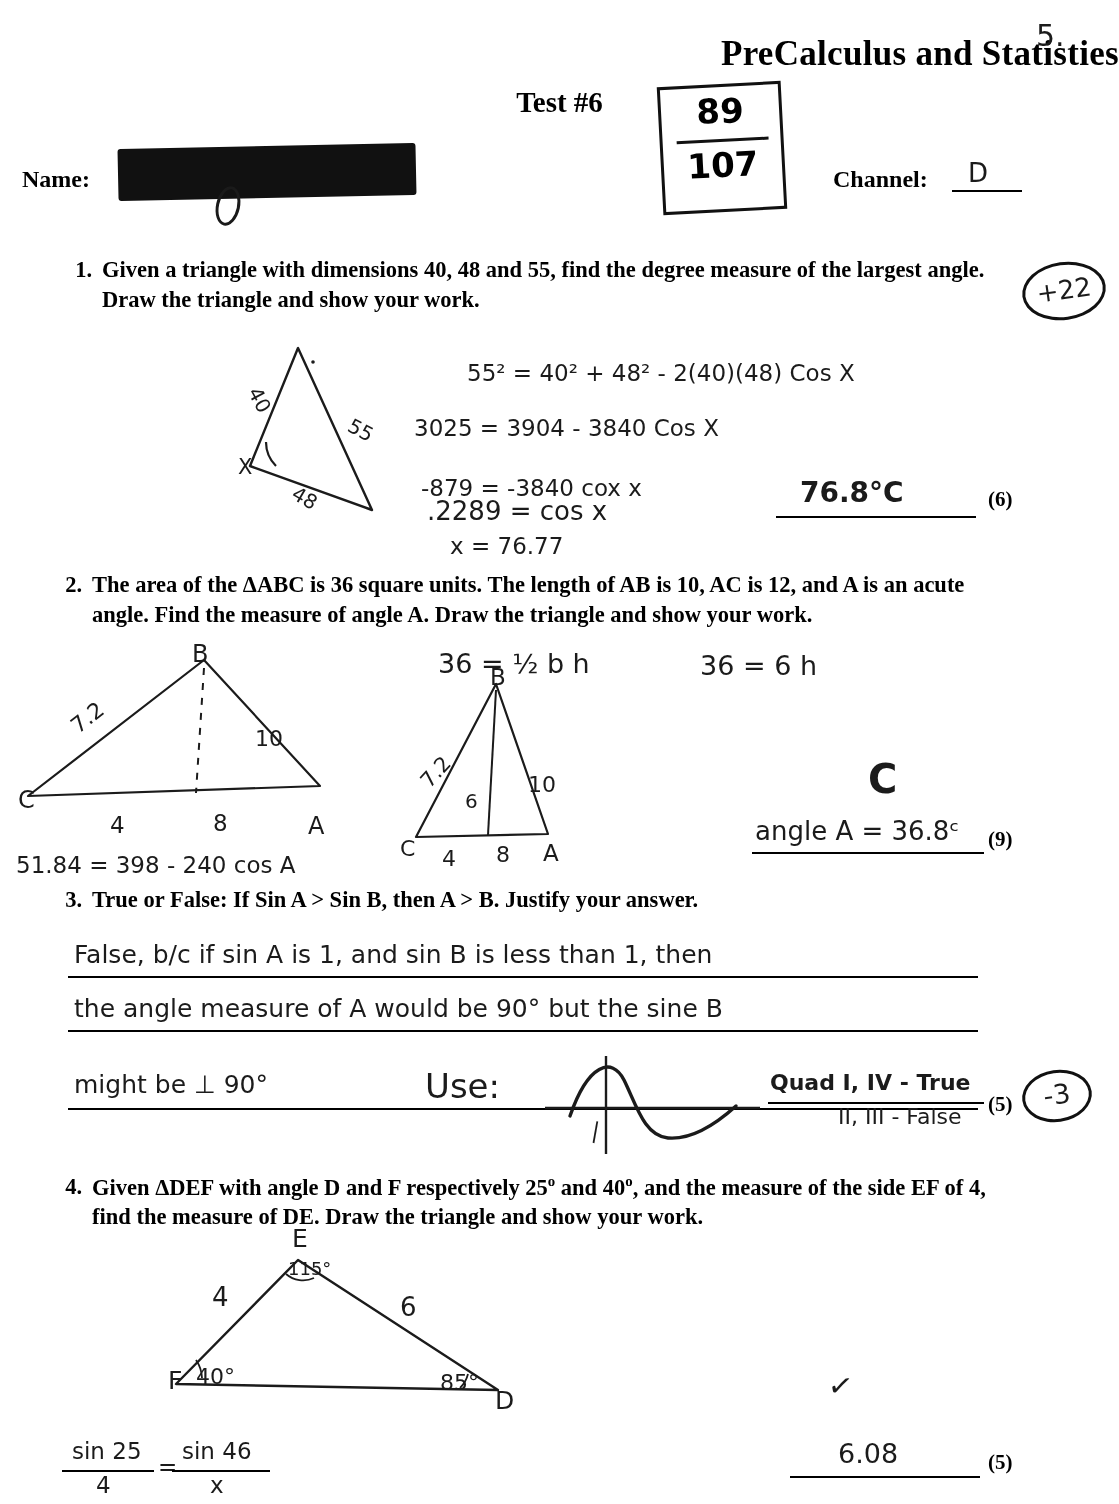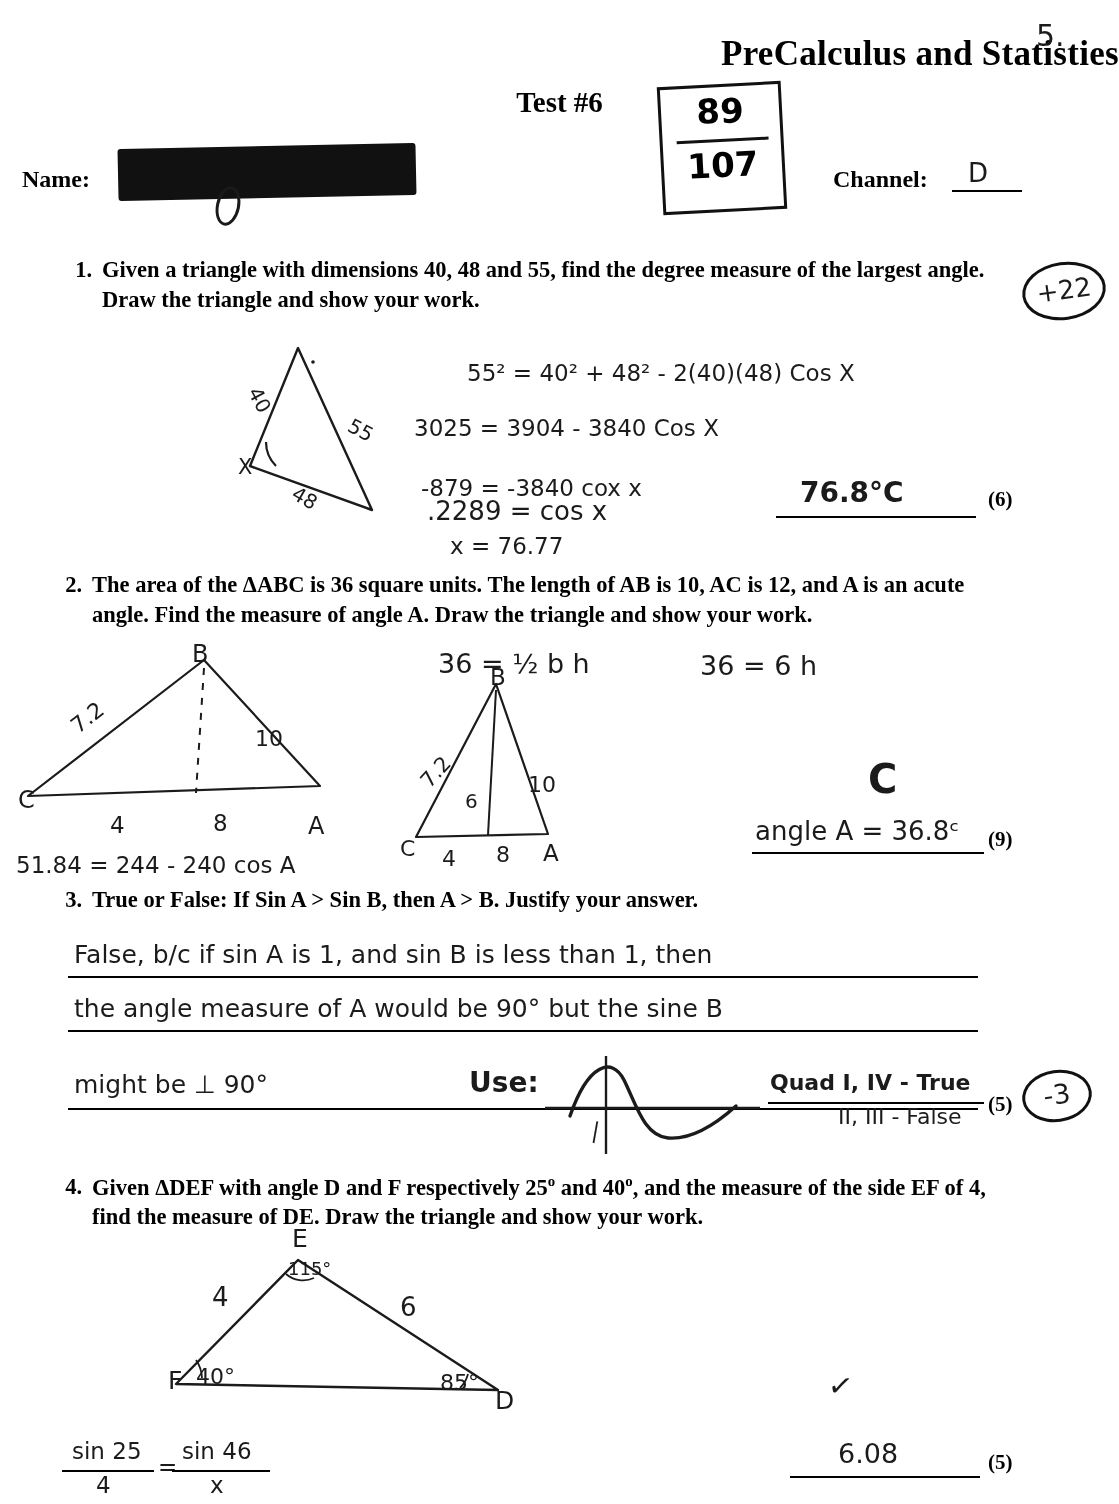--- a/index.html
+++ b/index.html
@@ -151,21 +151,21 @@
     <path d="M184,20 L176,145" fill="none" stroke="#1b1b1b" stroke-width="2" stroke-dasharray="7 8"></path>
   </svg>
   <div class="hw" style="left:192px;top:640px;font-size:24px;">B</div>
   <div class="hw" style="left:70px;top:705px;font-size:22px;transform:rotate(-38deg);">7.2</div>
   <div class="hw" style="left:255px;top:726px;font-size:22px;">10</div>
   <div class="hw" style="left:18px;top:786px;font-size:24px;">C</div>
   <div class="hw" style="left:110px;top:812px;font-size:23px;">4</div>
   <div class="hw" style="left:213px;top:810px;font-size:23px;">8</div>
   <div class="hw" style="left:308px;top:812px;font-size:24px;">A</div>
 
-  <div class="hw" style="left:16px;top:852px;font-size:23px;">51.84 = 244 - 240 cos A</div>
+  <div class="hw" style="left:16px;top:852px;font-size:23px;">51.84 = 398 - 240 cos A</div>
 
   <svg class="ink" style="left:408px;top:672px;" width="160" height="180">
     <path d="M88,12 L8,165 L140,162 Z" fill="none" stroke="#1b1b1b" stroke-width="2.2" stroke-linejoin="round"></path>
     <path d="M88,18 L80,163" fill="none" stroke="#1b1b1b" stroke-width="2"></path>
   </svg>
   <div class="hw" style="left:490px;top:664px;font-size:23px;">B</div>
   <div class="hw" style="left:419px;top:760px;font-size:21px;transform:rotate(-48deg);">7.2</div>
   <div class="hw" style="left:528px;top:772px;font-size:22px;">10</div>
   <div class="hw" style="left:465px;top:789px;font-size:20px;">6</div>
   <div class="hw" style="left:400px;top:836px;font-size:22px;">C</div>
@@ -187,21 +187,21 @@
   </div>
 
   <div class="write-line" style="left:68px;top:976px;width:910px;"></div>
   <div class="write-line" style="left:68px;top:1030px;width:910px;"></div>
   <div class="write-line" style="left:68px;top:1108px;width:910px;"></div>
 
   <div class="hw" style="left:74px;top:940px;font-size:25px;">False, b/c if sin A is 1, and sin B is less than 1, then</div>
   <div class="hw" style="left:74px;top:994px;font-size:25px;">the angle measure of A would be  90°   but the sine B</div>
   <div class="hw" style="left:74px;top:1070px;font-size:25px;">might be ⊥ 90°</div>
 
-  <div class="hw" style="left:425px;top:1066px;font-size:28px;font-weight:bold;margin-left:44px;">Use:</div>
+  <div class="hw" style="left:425px;top:1066px;font-size:34px;font-weight:normal;">Use:</div>
 
   <svg class="ink" style="left:540px;top:1050px;" width="225" height="110">
     <path d="M5,58 L220,58" fill="none" stroke="#1b1b1b" stroke-width="2.4"></path>
     <path d="M66,6 L66,104" fill="none" stroke="#1b1b1b" stroke-width="2.4"></path>
     <path d="M30,66 C48,14 72,6 84,30 C96,54 104,86 128,88 C152,90 176,74 196,56" fill="none" stroke="#1b1b1b" stroke-width="3.4" stroke-linecap="round"></path>
   </svg>
   <div class="hw" style="left:592px;top:1118px;font-size:22px;transform:rotate(10deg);">|</div>
 
   <div class="hw" style="left:770px;top:1070px;font-size:22px;font-weight:bold;">Quad  I, IV - True</div>
   <div class="ans-rule" style="left:768px;top:1102px;width:216px;"></div>

